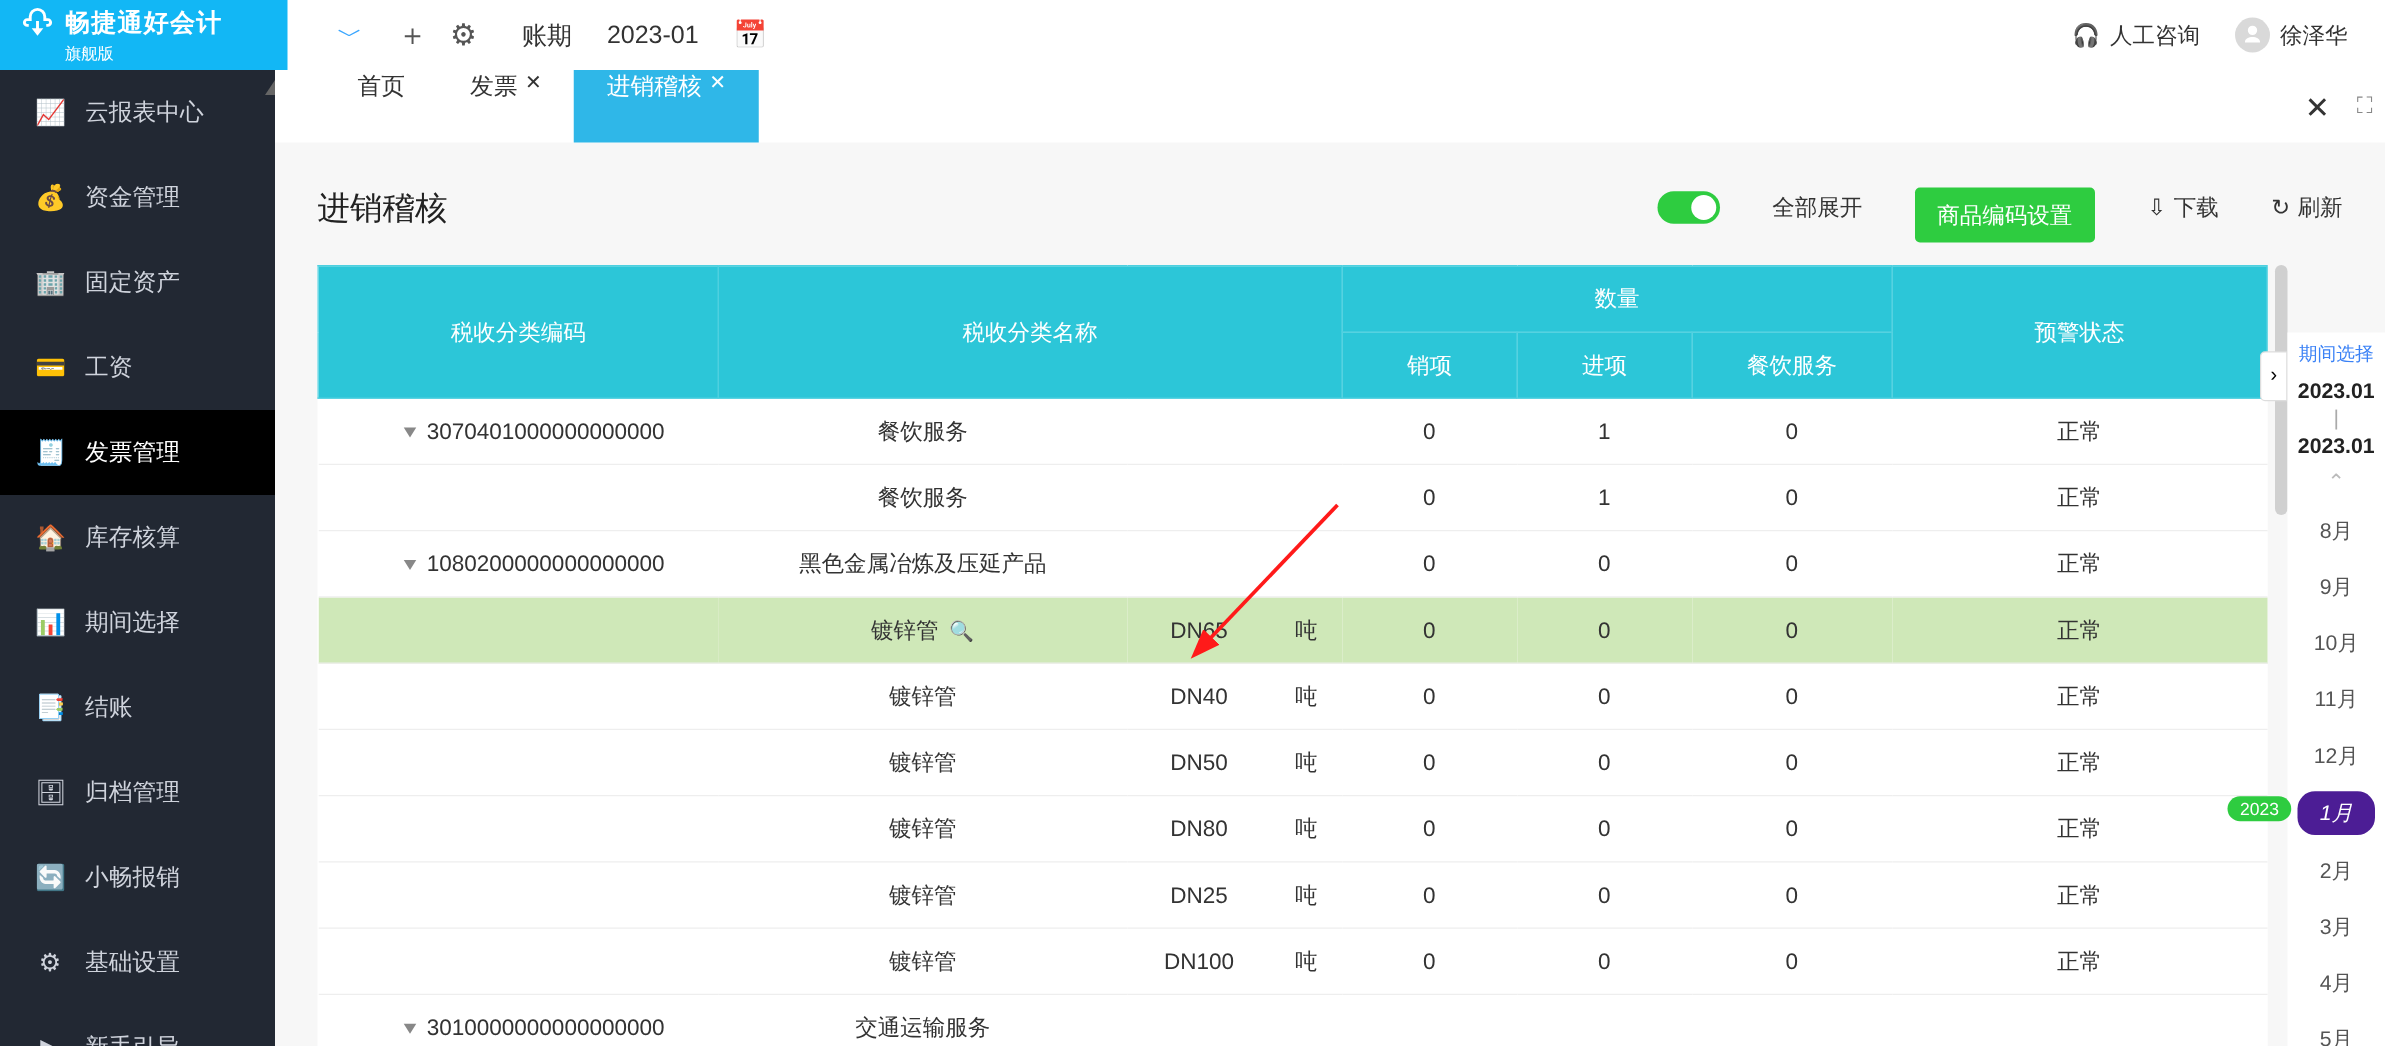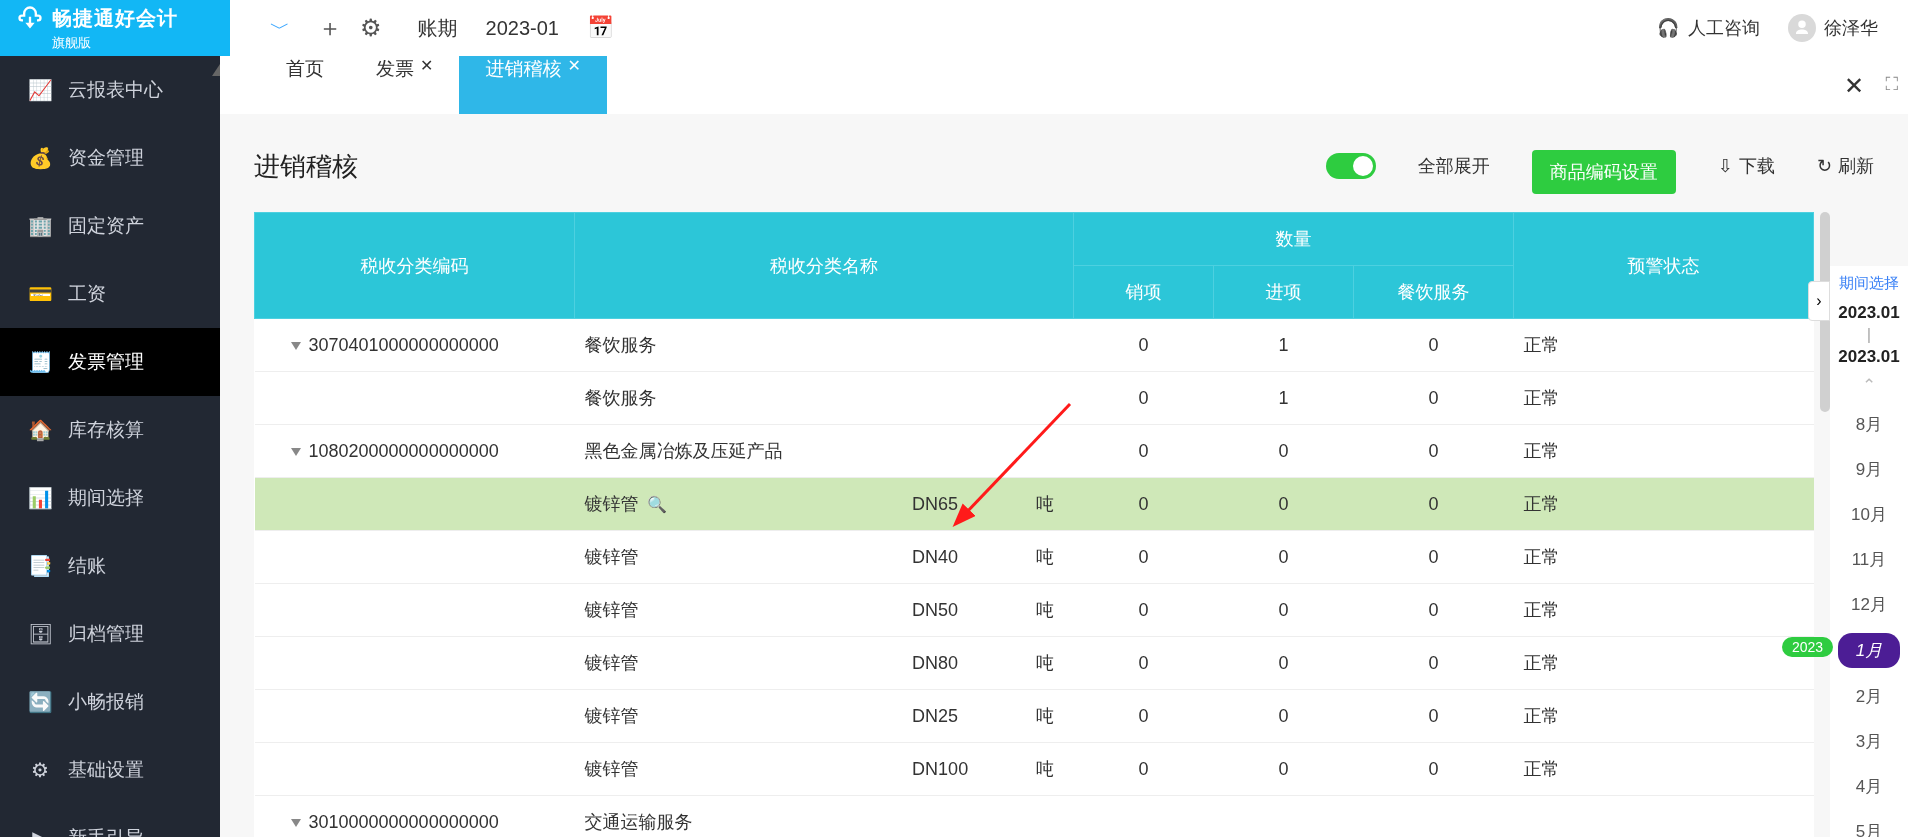--- a/index.html
+++ b/index.html
@@ -47,21 +47,21 @@
 .toggle { width:50px; height:26px; background:#2ecc40; border-radius:13px; position:relative; cursor:pointer; }
 .toggle::after { content:""; position:absolute; right:3px; top:3px; width:20px; height:20px; background:#fff; border-radius:50%; }
 .toggle-label { font-size:18px; color:#333; }
 .btn { background:#2ecc40; color:#fff; font-size:18px; padding:10px 18px; border-radius:4px; border:none; cursor:pointer;margin-top:12px; }
 .link-action { display:flex; align-items:center; gap:6px; font-size:18px; color:#333; cursor:pointer; }
 
 
 .table { width:calc(100% - 60px); border-collapse:collapse; background:#fff; }
 .table th { background:#2cc6d8; color:#fff; font-weight:400; font-size:18px; padding:14px 8px; border:1px solid #4dd0e0; text-align:center; }
 .table td { font-size:18px; color:#333; padding:14px 10px; border-bottom:1px solid #eee; text-align:center; background:#fff; }
-.table td.left { text-align:left; }
+.table td.left { text-align:center; }
 .table tr.hl td { background:#cfe8b8; }
 .expander { display:inline-block; width:0; height:0; border-left:5px solid transparent; border-right:5px solid transparent; border-top:8px solid #888; margin-right:8px; vertical-align:middle; }
 .indent1 { padding-left:36px !important; }
 .indent2 { padding-left:60px !important; }
 .mag { color:#888; font-size:16px; margin-left:4px; }
 
 
 .arrow { position:absolute; left:730px; top:280px; pointer-events:none; }
 
 

